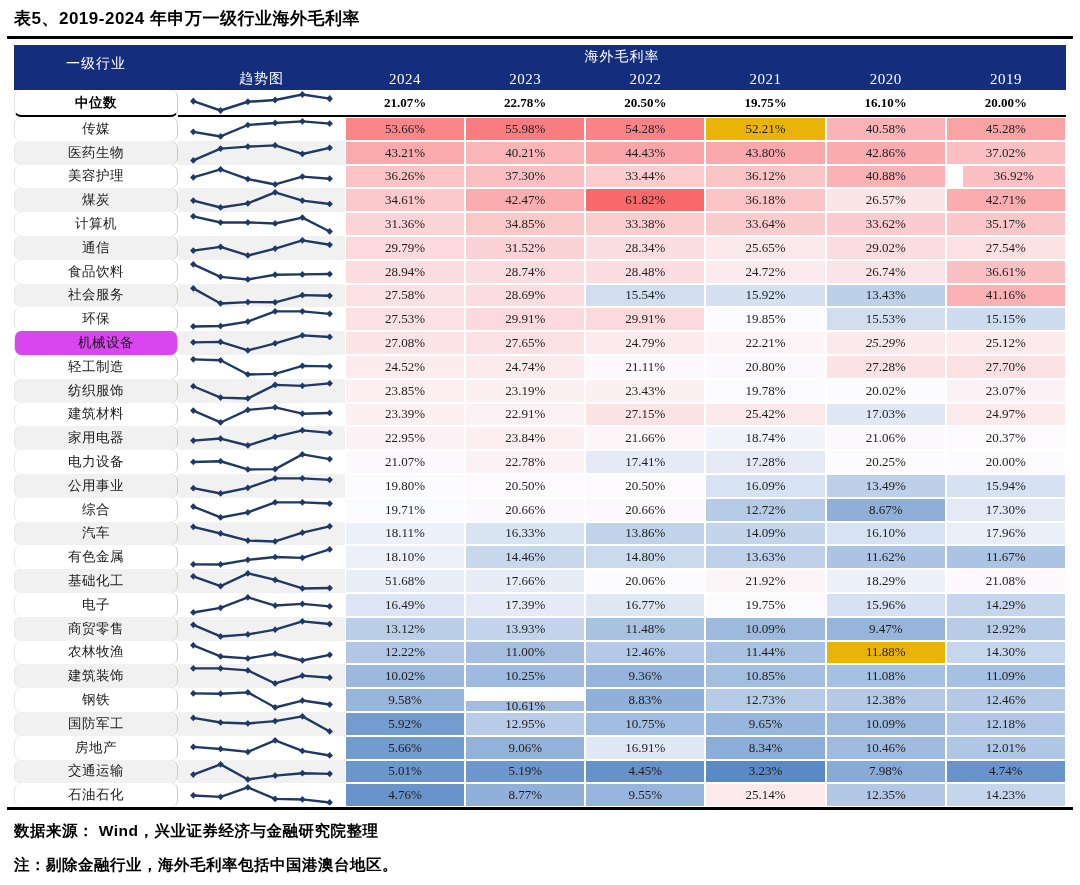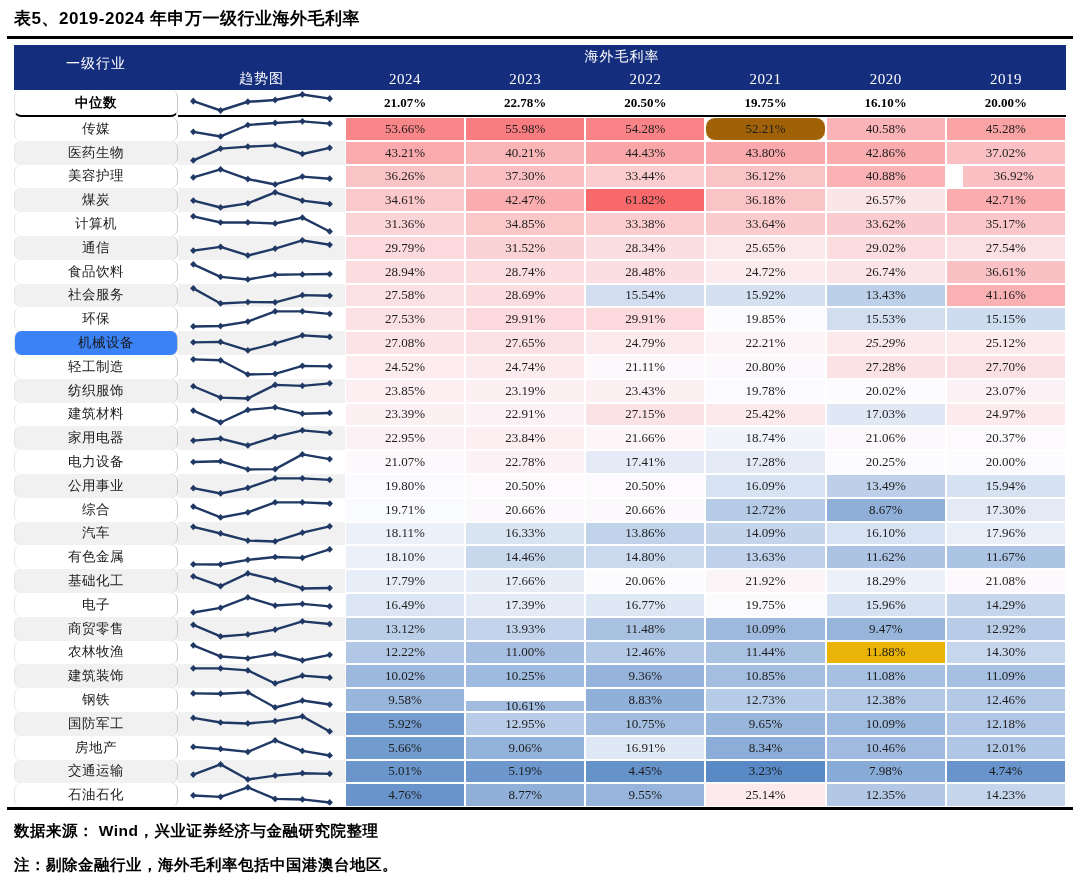--- a/index.html
+++ b/index.html
@@ -105,21 +105,21 @@
           <rect x="-2.2" y="-2.2" width="4.4" height="4.4" transform="translate(61.8,7.4) rotate(45)"></rect>
           <rect x="-2.2" y="-2.2" width="4.4" height="4.4" transform="translate(88.2,5.5) rotate(45)"></rect>
           <rect x="-2.2" y="-2.2" width="4.4" height="4.4" transform="translate(114.6,4.0) rotate(45)"></rect>
           <rect x="-2.2" y="-2.2" width="4.4" height="4.4" transform="translate(141.0,6.1) rotate(45)"></rect>
         </g>
       </svg>
     </div>
     <div class="valcell" style="grid-area: 4 / 3; background: rgb(249, 134, 136);">53.66%</div>
     <div class="valcell" style="grid-area: 4 / 4; background: rgb(249, 125, 128);">55.98%</div>
     <div class="valcell" style="grid-area: 4 / 5; background: rgb(249, 131, 134);">54.28%</div>
-    <div class="valcell" style="grid-area: 4 / 6; background: #a16207; border-radius: 10px;">52.21%</div>
+    <div class="valcell" style="grid-area: 4 / 6; background: #eab308;">52.21%</div>
     <div class="valcell" style="grid-area: 4 / 7; background: rgb(250, 179, 182);">40.58%</div>
     <div class="valcell" style="grid-area: 4 / 8; background: rgb(250, 163, 165);">45.28%</div>
     <div class="namecell" style="grid-area: 5 / 1; background: rgb(241, 241, 241);">医药生物</div>
     <div class="trendcell" style="grid-area: 5 / 2; background: rgb(241, 241, 241);">
       <svg viewBox="0 0 150 22" preserveAspectRatio="none">
         <polyline points="9.0,18.0 35.4,7.0 61.8,5.2 88.2,4.0 114.6,12.0 141.0,6.3" fill="none" stroke="#1F3864" stroke-width="2.2" stroke-linejoin="round"></polyline>
         <g fill="#1F3864">
           <rect x="-2.2" y="-2.2" width="4.4" height="4.4" transform="translate(9.0,18.0) rotate(45)"></rect>
           <rect x="-2.2" y="-2.2" width="4.4" height="4.4" transform="translate(35.4,7.0) rotate(45)"></rect>
           <rect x="-2.2" y="-2.2" width="4.4" height="4.4" transform="translate(61.8,5.2) rotate(45)"></rect>
@@ -268,21 +268,21 @@
           <rect x="-2.2" y="-2.2" width="4.4" height="4.4" transform="translate(141.0,6.3) rotate(45)"></rect>
         </g>
       </svg>
     </div>
     <div class="valcell" style="grid-area: 12 / 3; background: rgb(251, 225, 228);">27.53%</div>
     <div class="valcell" style="grid-area: 12 / 4; background: rgb(251, 217, 220);">29.91%</div>
     <div class="valcell" style="grid-area: 12 / 5; background: rgb(251, 217, 220);">29.91%</div>
     <div class="valcell" style="grid-area: 12 / 6; background: rgb(252, 252, 255);">19.85%</div>
     <div class="valcell" style="grid-area: 12 / 7; background: rgb(210, 222, 240);">15.53%</div>
     <div class="valcell" style="grid-area: 12 / 8; background: rgb(206, 220, 239);">15.15%</div>
-    <div class="namecell" style="grid-area: 13 / 1; background: #3b82f6; padding-left: 20px;">机械设备</div>
+    <div class="namecell" style="grid-area: 13 / 1; background: #d946ef; padding-left: 20px;">机械设备</div>
     <div class="trendcell" style="grid-area: 13 / 2; background: rgb(241, 241, 241);">
       <svg viewBox="0 0 150 22" preserveAspectRatio="none">
         <polyline points="9.0,10.5 35.4,10.1 61.8,18.0 88.2,11.4 114.6,4.0 141.0,5.5" fill="none" stroke="#1F3864" stroke-width="2.2" stroke-linejoin="round"></polyline>
         <g fill="#1F3864">
           <rect x="-2.2" y="-2.2" width="4.4" height="4.4" transform="translate(9.0,10.5) rotate(45)"></rect>
           <rect x="-2.2" y="-2.2" width="4.4" height="4.4" transform="translate(35.4,10.1) rotate(45)"></rect>
           <rect x="-2.2" y="-2.2" width="4.4" height="4.4" transform="translate(61.8,18.0) rotate(45)"></rect>
           <rect x="-2.2" y="-2.2" width="4.4" height="4.4" transform="translate(88.2,11.4) rotate(45)"></rect>
           <rect x="-2.2" y="-2.2" width="4.4" height="4.4" transform="translate(114.6,4.0) rotate(45)"></rect>
           <rect x="-2.2" y="-2.2" width="4.4" height="4.4" transform="translate(141.0,5.5) rotate(45)"></rect>
@@ -482,21 +482,21 @@
         <g fill="#1F3864">
           <rect x="-2.2" y="-2.2" width="4.4" height="4.4" transform="translate(9.0,6.8) rotate(45)"></rect>
           <rect x="-2.2" y="-2.2" width="4.4" height="4.4" transform="translate(35.4,15.9) rotate(45)"></rect>
           <rect x="-2.2" y="-2.2" width="4.4" height="4.4" transform="translate(61.8,4.0) rotate(45)"></rect>
           <rect x="-2.2" y="-2.2" width="4.4" height="4.4" transform="translate(88.2,10.1) rotate(45)"></rect>
           <rect x="-2.2" y="-2.2" width="4.4" height="4.4" transform="translate(114.6,18.0) rotate(45)"></rect>
           <rect x="-2.2" y="-2.2" width="4.4" height="4.4" transform="translate(141.0,17.6) rotate(45)"></rect>
         </g>
       </svg>
     </div>
-    <div class="valcell" style="grid-area: 23 / 3; background: rgb(231, 238, 248);">17.79%</div>
+    <div class="valcell" style="grid-area: 23 / 3; background: rgb(231, 238, 248);">51.68%</div>
     <div class="valcell" style="grid-area: 23 / 4; background: rgb(230, 237, 247);">17.66%</div>
     <div class="valcell" style="grid-area: 23 / 5; background: rgb(252, 251, 254);">20.06%</div>
     <div class="valcell" style="grid-area: 23 / 6; background: rgb(252, 245, 248);">21.92%</div>
     <div class="valcell" style="grid-area: 23 / 7; background: rgb(236, 241, 249);">18.29%</div>
     <div class="valcell" style="grid-area: 23 / 8; background: rgb(252, 248, 251);">21.08%</div>
     <div class="namecell" style="grid-area: 24 / 1; background: rgb(255, 255, 255);">电子</div>
     <div class="trendcell" style="grid-area: 24 / 2; background: rgb(255, 255, 255);">
       <svg viewBox="0 0 150 22" preserveAspectRatio="none">
         <polyline points="9.0,18.0 35.4,13.7 61.8,4.0 88.2,11.6 114.6,10.1 141.0,12.4" fill="none" stroke="#1F3864" stroke-width="2.2" stroke-linejoin="round"></polyline>
         <g fill="#1F3864">

